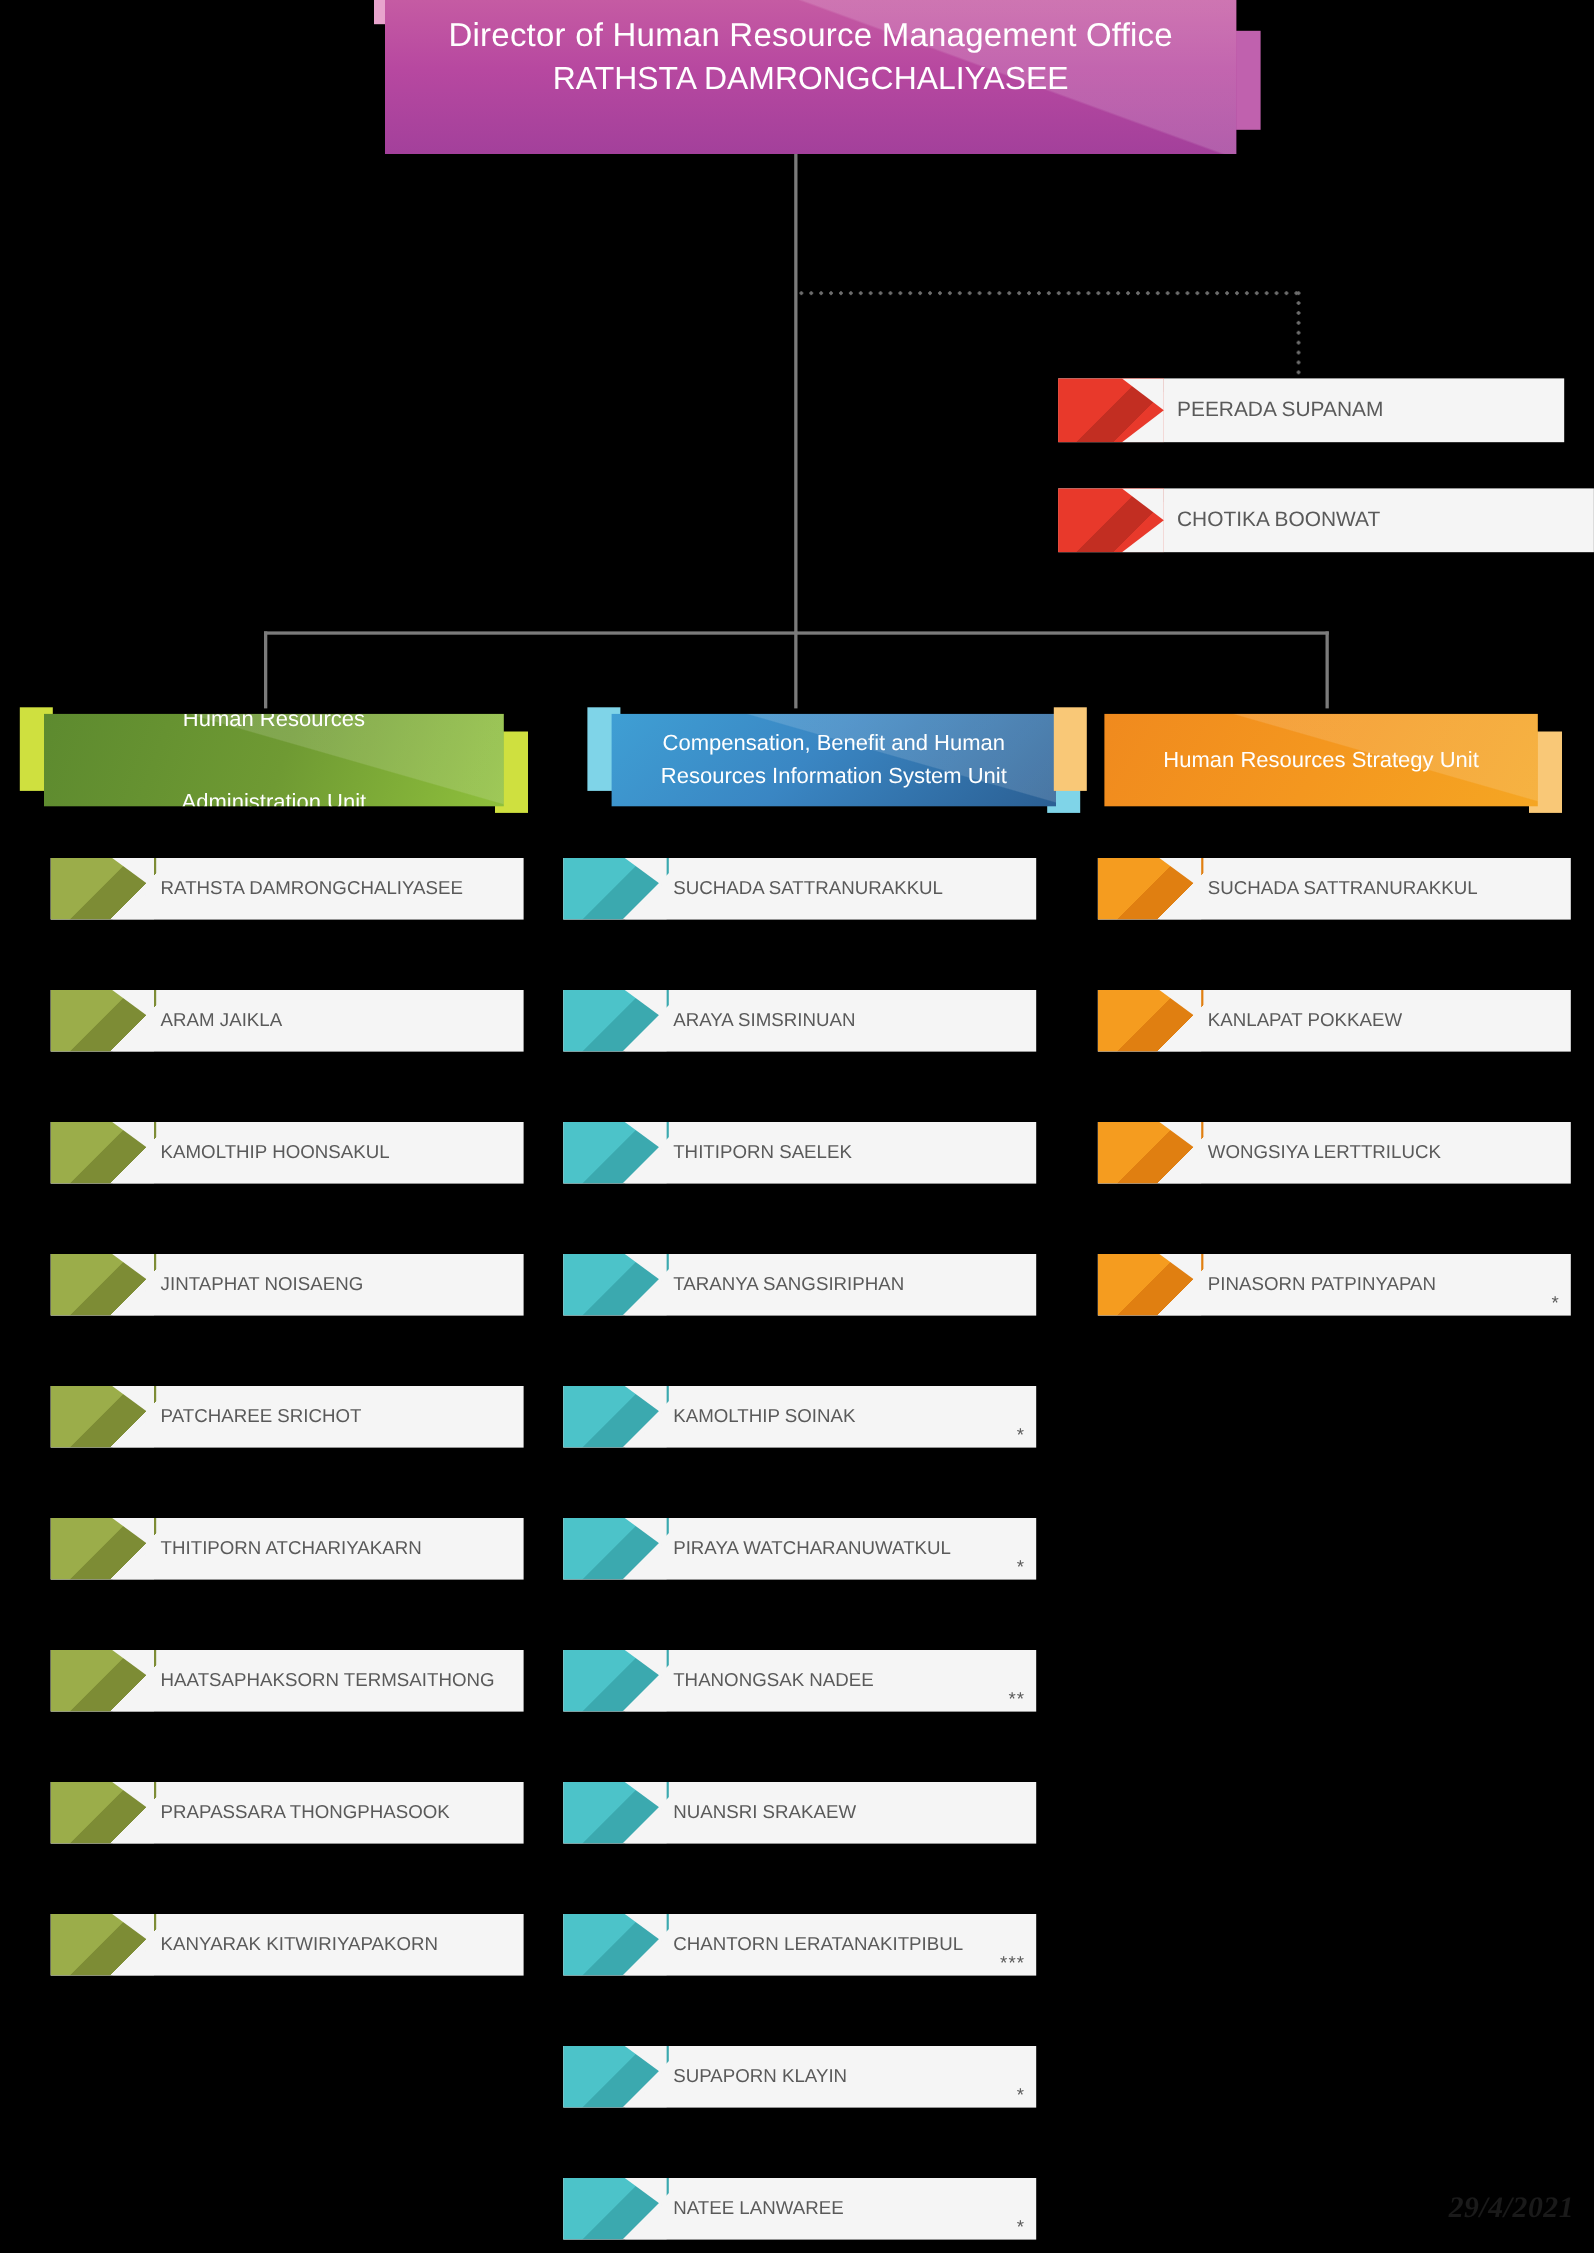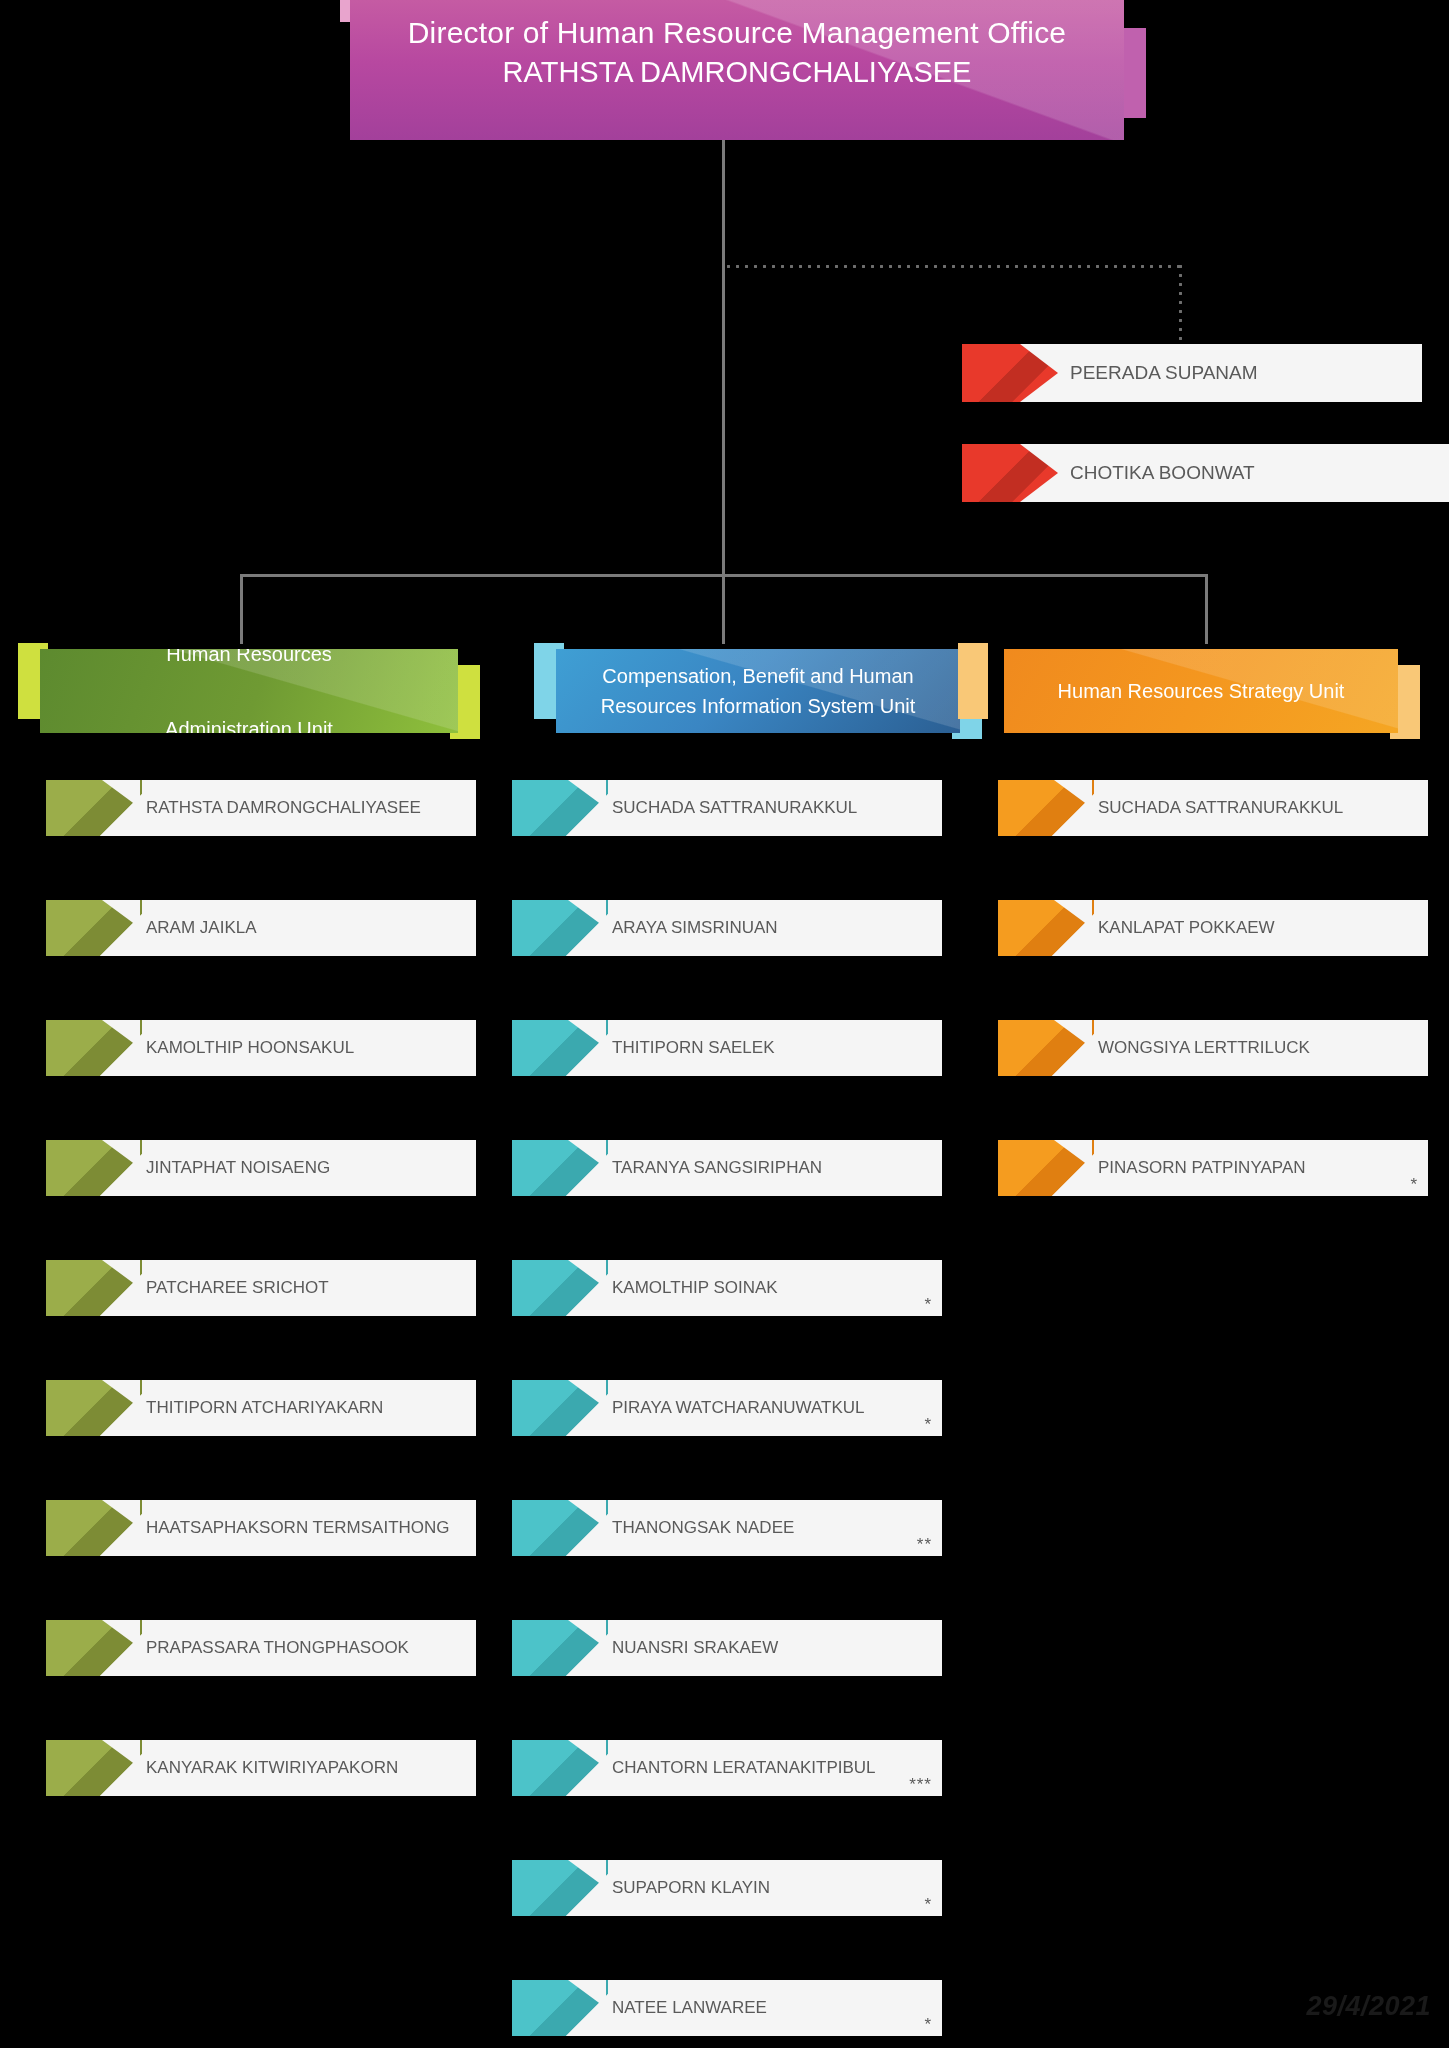--- a/index.html
+++ b/index.html
@@ -266,20 +266,21 @@
   
   #date-watermark {
     position: absolute;
     right: 18px;
     bottom: 26px;
     font-size: 27px;
     font-weight: bold;
     font-style: italic;
     color: #1a1a1a;
     letter-spacing: 0.5px;
+    font-family: Liberation Serif, serif;
   }
 </style>
 </head>
 <body>
 
 <div id="director-box">
   <div id="director-accent-tl"></div>
   <div id="director-accent-br"></div>
   <div id="director-plate">
     <div id="director-sheen"></div>

